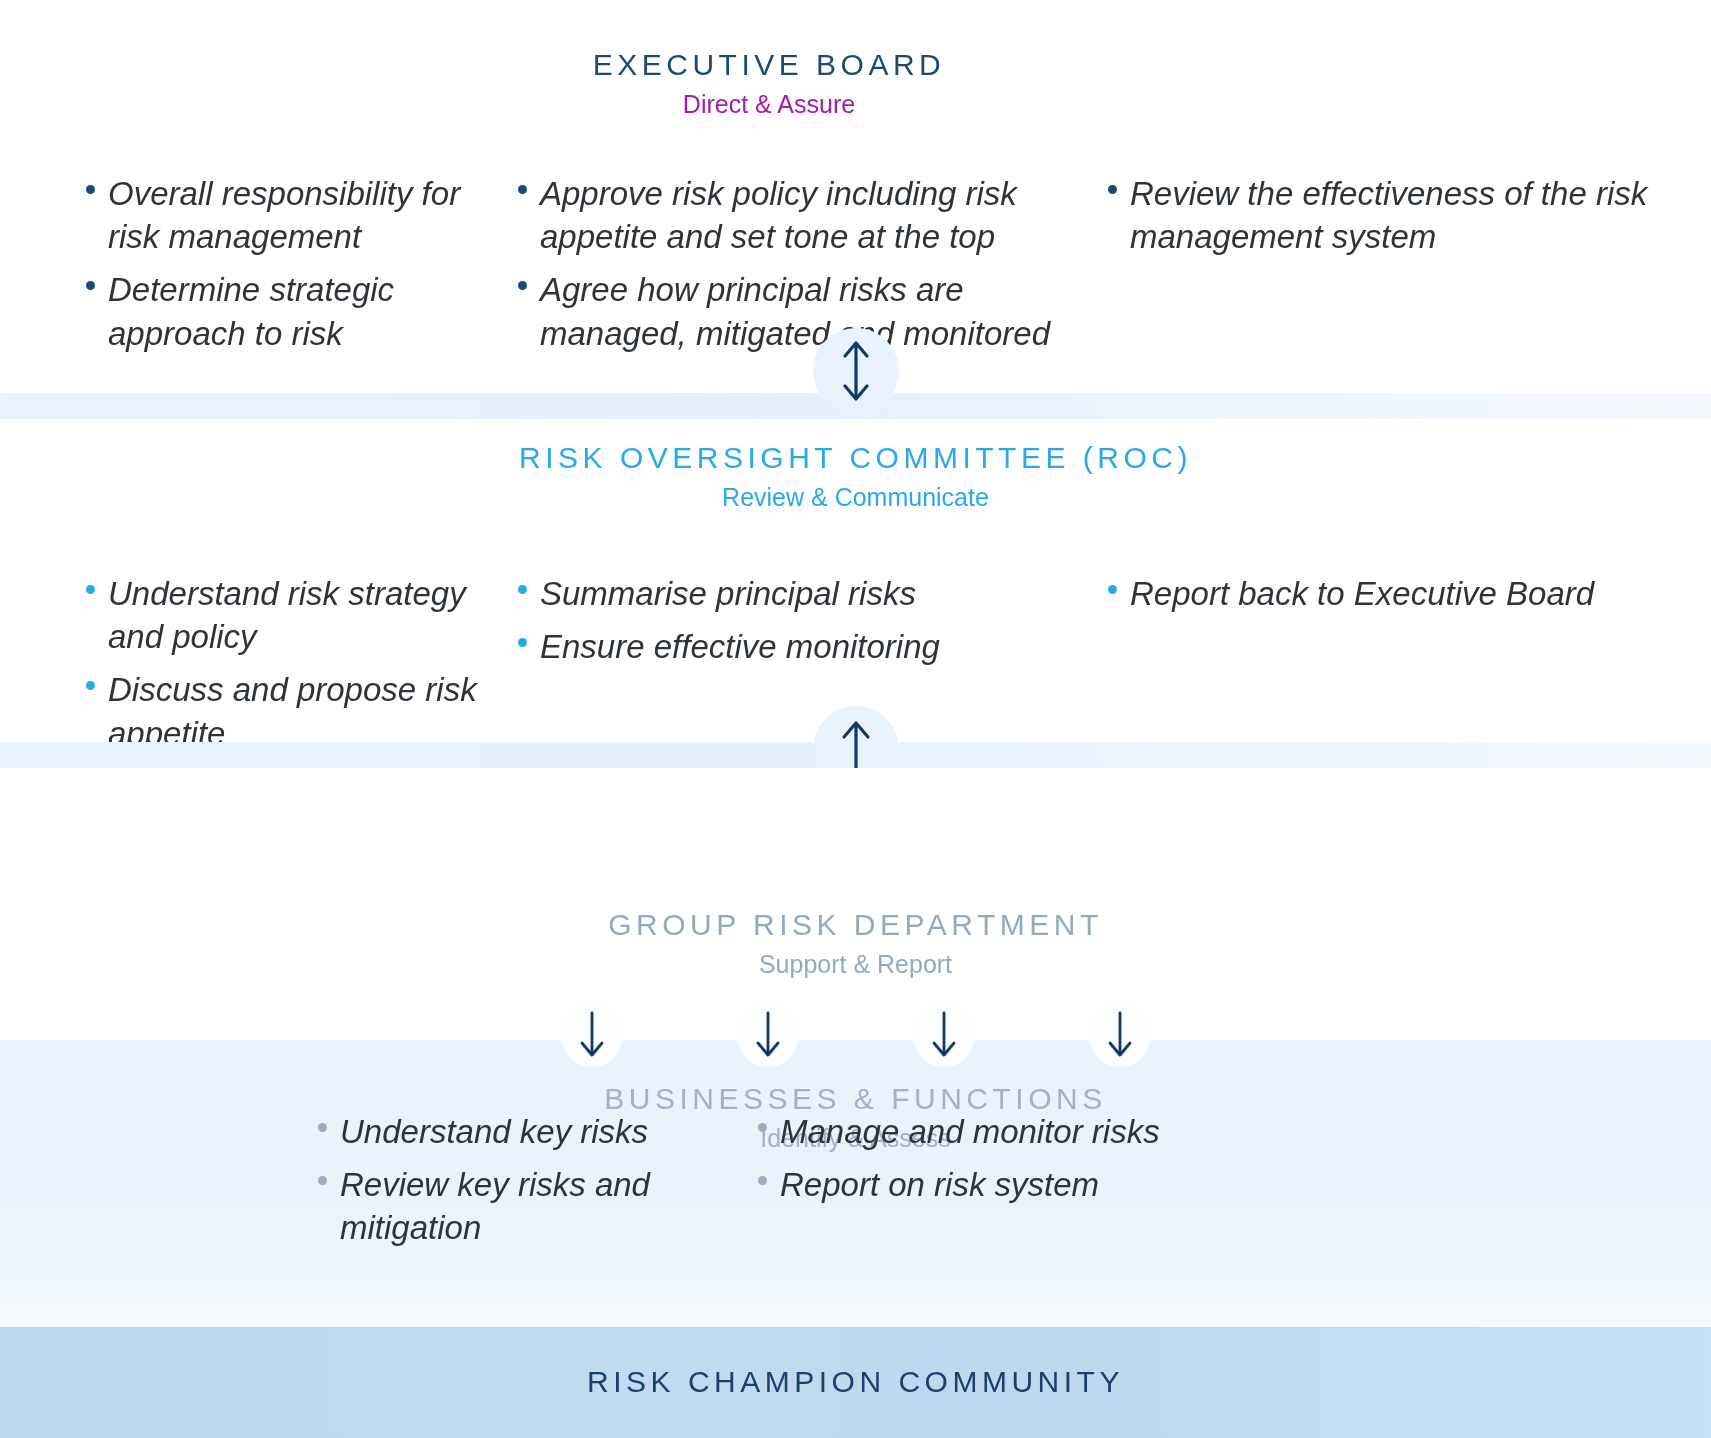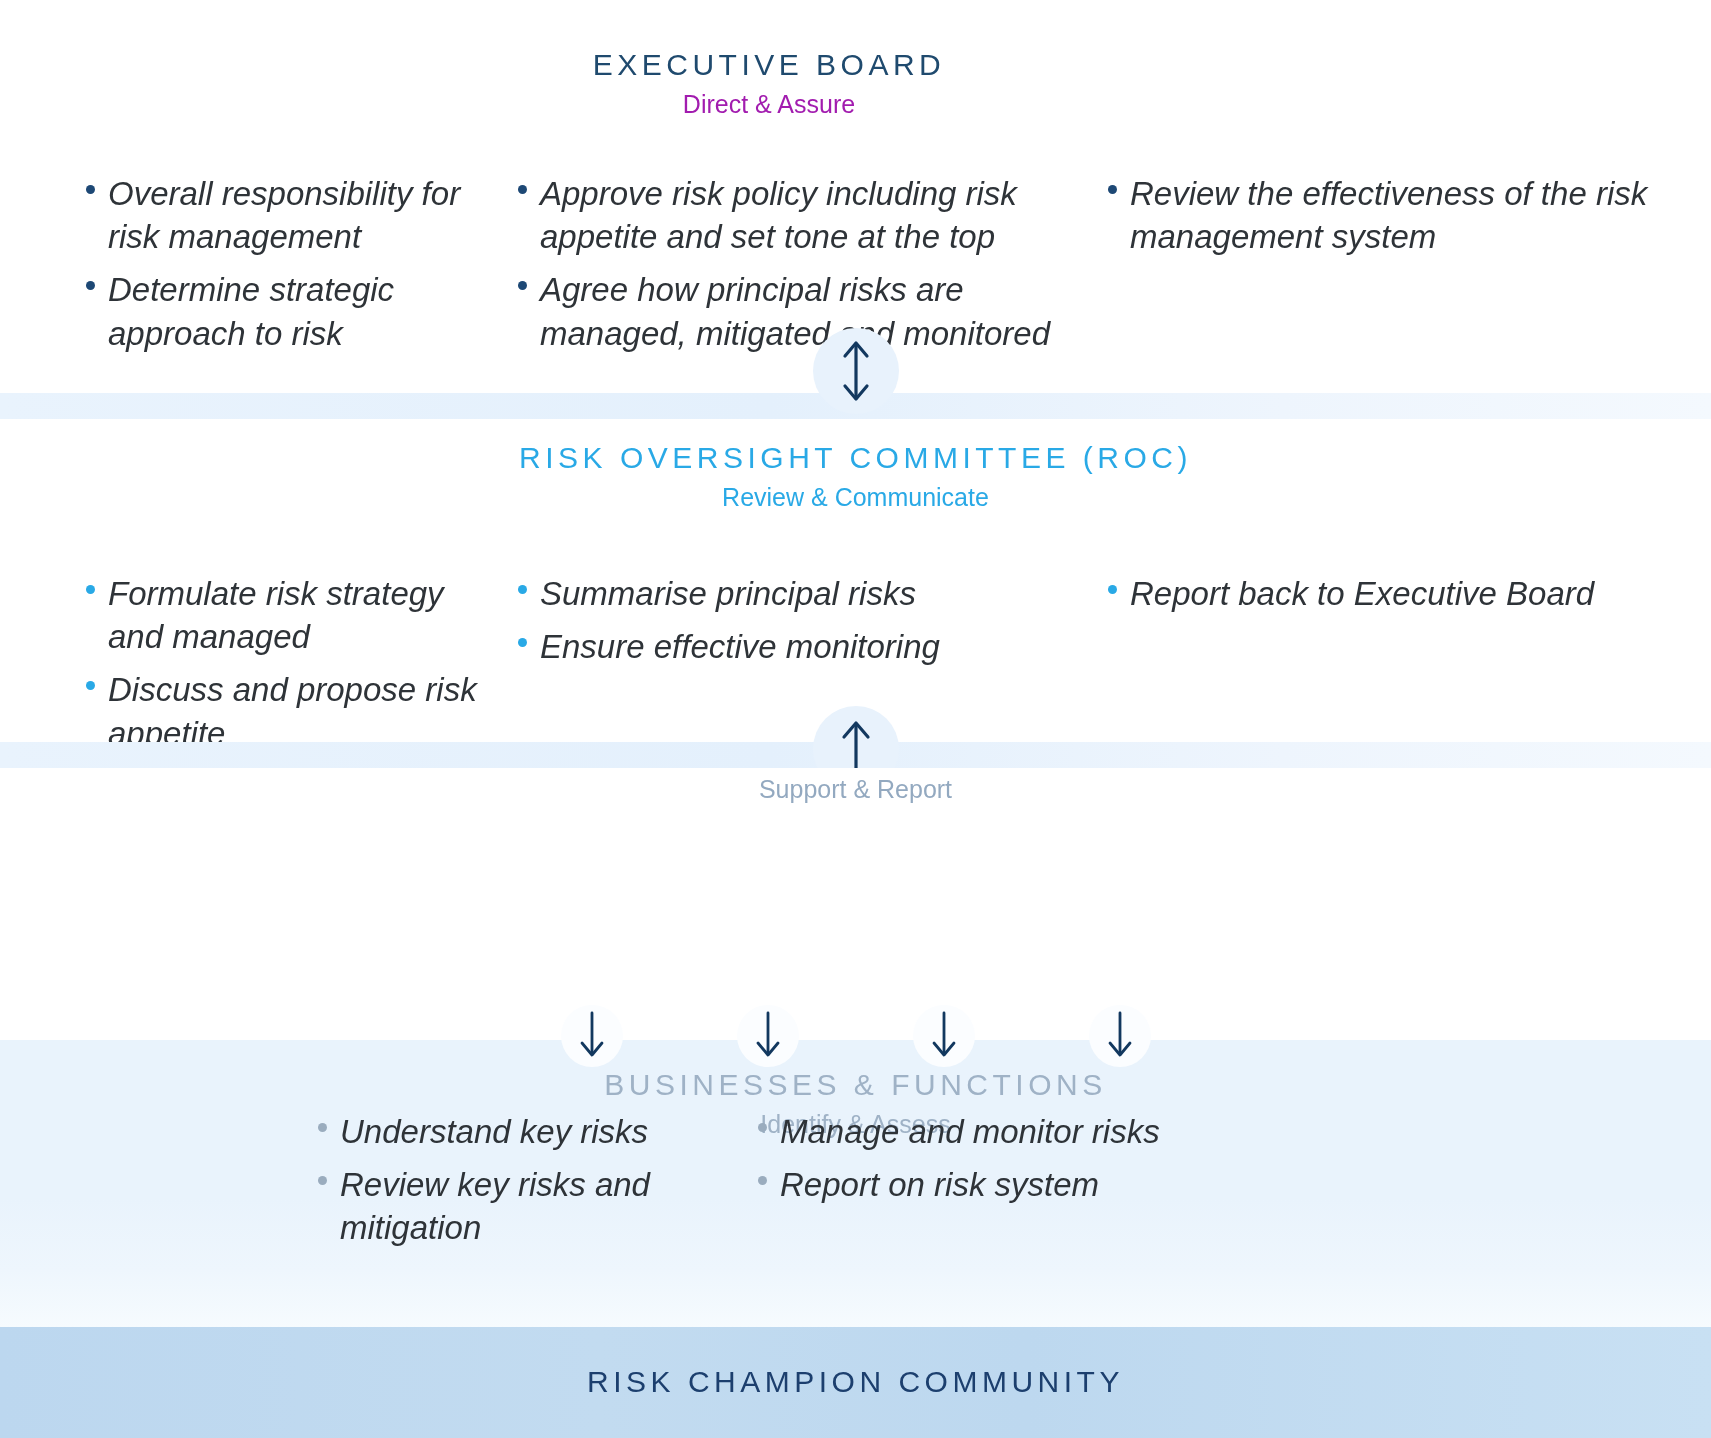--- a/index.html
+++ b/index.html
@@ -173,21 +173,21 @@
     </span>
   </div>
 
   <div id="roc-section">
     <div class="sec-title" id="roc-title" style="margin-top:22px;">RISK OVERSIGHT COMMITTEE (ROC)</div>
     <div class="sec-sub" id="roc-sub">Review &amp; Communicate</div>
 
     <div class="cols" id="roc-bullets">
       <div class="c1">
         <ul class="blist">
-          <li>Formulate risk strategy and managed</li>
+          <li>Understand risk strategy and policy</li>
           <li>Discuss and propose risk appetite</li>
         </ul>
       </div>
       <div class="c2">
         <ul class="blist">
           <li>Summarise principal risks</li>
           <li>Ensure effective monitoring</li>
         </ul>
       </div>
       <div class="c3">
@@ -204,20 +204,21 @@
       <svg width="34" height="60" viewBox="0 0 34 60">
         <g stroke="#12385f" stroke-width="3.2" fill="none" stroke-linecap="round" stroke-linejoin="round">
           <line x1="17" y1="5" x2="17" y2="56"></line>
           <polyline points="5,18 17,4 29,18"></polyline>
         </g>
       </svg>
     </span>
   </div>
 
   <div id="grd-section">
+    <div class="sec-title" id="grd-title" style="margin-top:140px;">GROUP RISK DEPARTMENT</div>
     <div class="sec-sub" id="grd-sub">Support &amp; Report</div>
   </div>
 
   <div id="arrow-row">
     <div class="arrow-chip">
       <span>
         <svg width="26" height="48" viewBox="0 0 26 48">
           <g stroke="#12385f" stroke-width="2.8" fill="none" stroke-linecap="round" stroke-linejoin="round">
             <line x1="13" y1="3" x2="13" y2="44"></line>
             <polyline points="3,33 13,45 23,33"></polyline>
@@ -251,21 +252,21 @@
           <g stroke="#12385f" stroke-width="2.8" fill="none" stroke-linecap="round" stroke-linejoin="round">
             <line x1="13" y1="3" x2="13" y2="44"></line>
             <polyline points="3,33 13,45 23,33"></polyline>
           </g>
         </svg>
       </span>
     </div>
   </div>
 
   <div id="bf-section">
-    <div class="sec-title" id="bf-title" style="margin-top:28px;">BUSINESSES &amp; FUNCTIONS</div>
+    <div class="sec-title" id="bf-title" style="margin-top:42px;">BUSINESSES &amp; FUNCTIONS</div>
     <div class="sec-sub" id="bf-sub">Identify &amp; Assess</div>
 
     <div class="cols" id="bf-bullets">
       <div class="c1">
         <ul class="blist">
           <li>Understand key risks</li>
           <li>Review key risks and mitigation</li>
         </ul>
       </div>
       <div class="c2">

